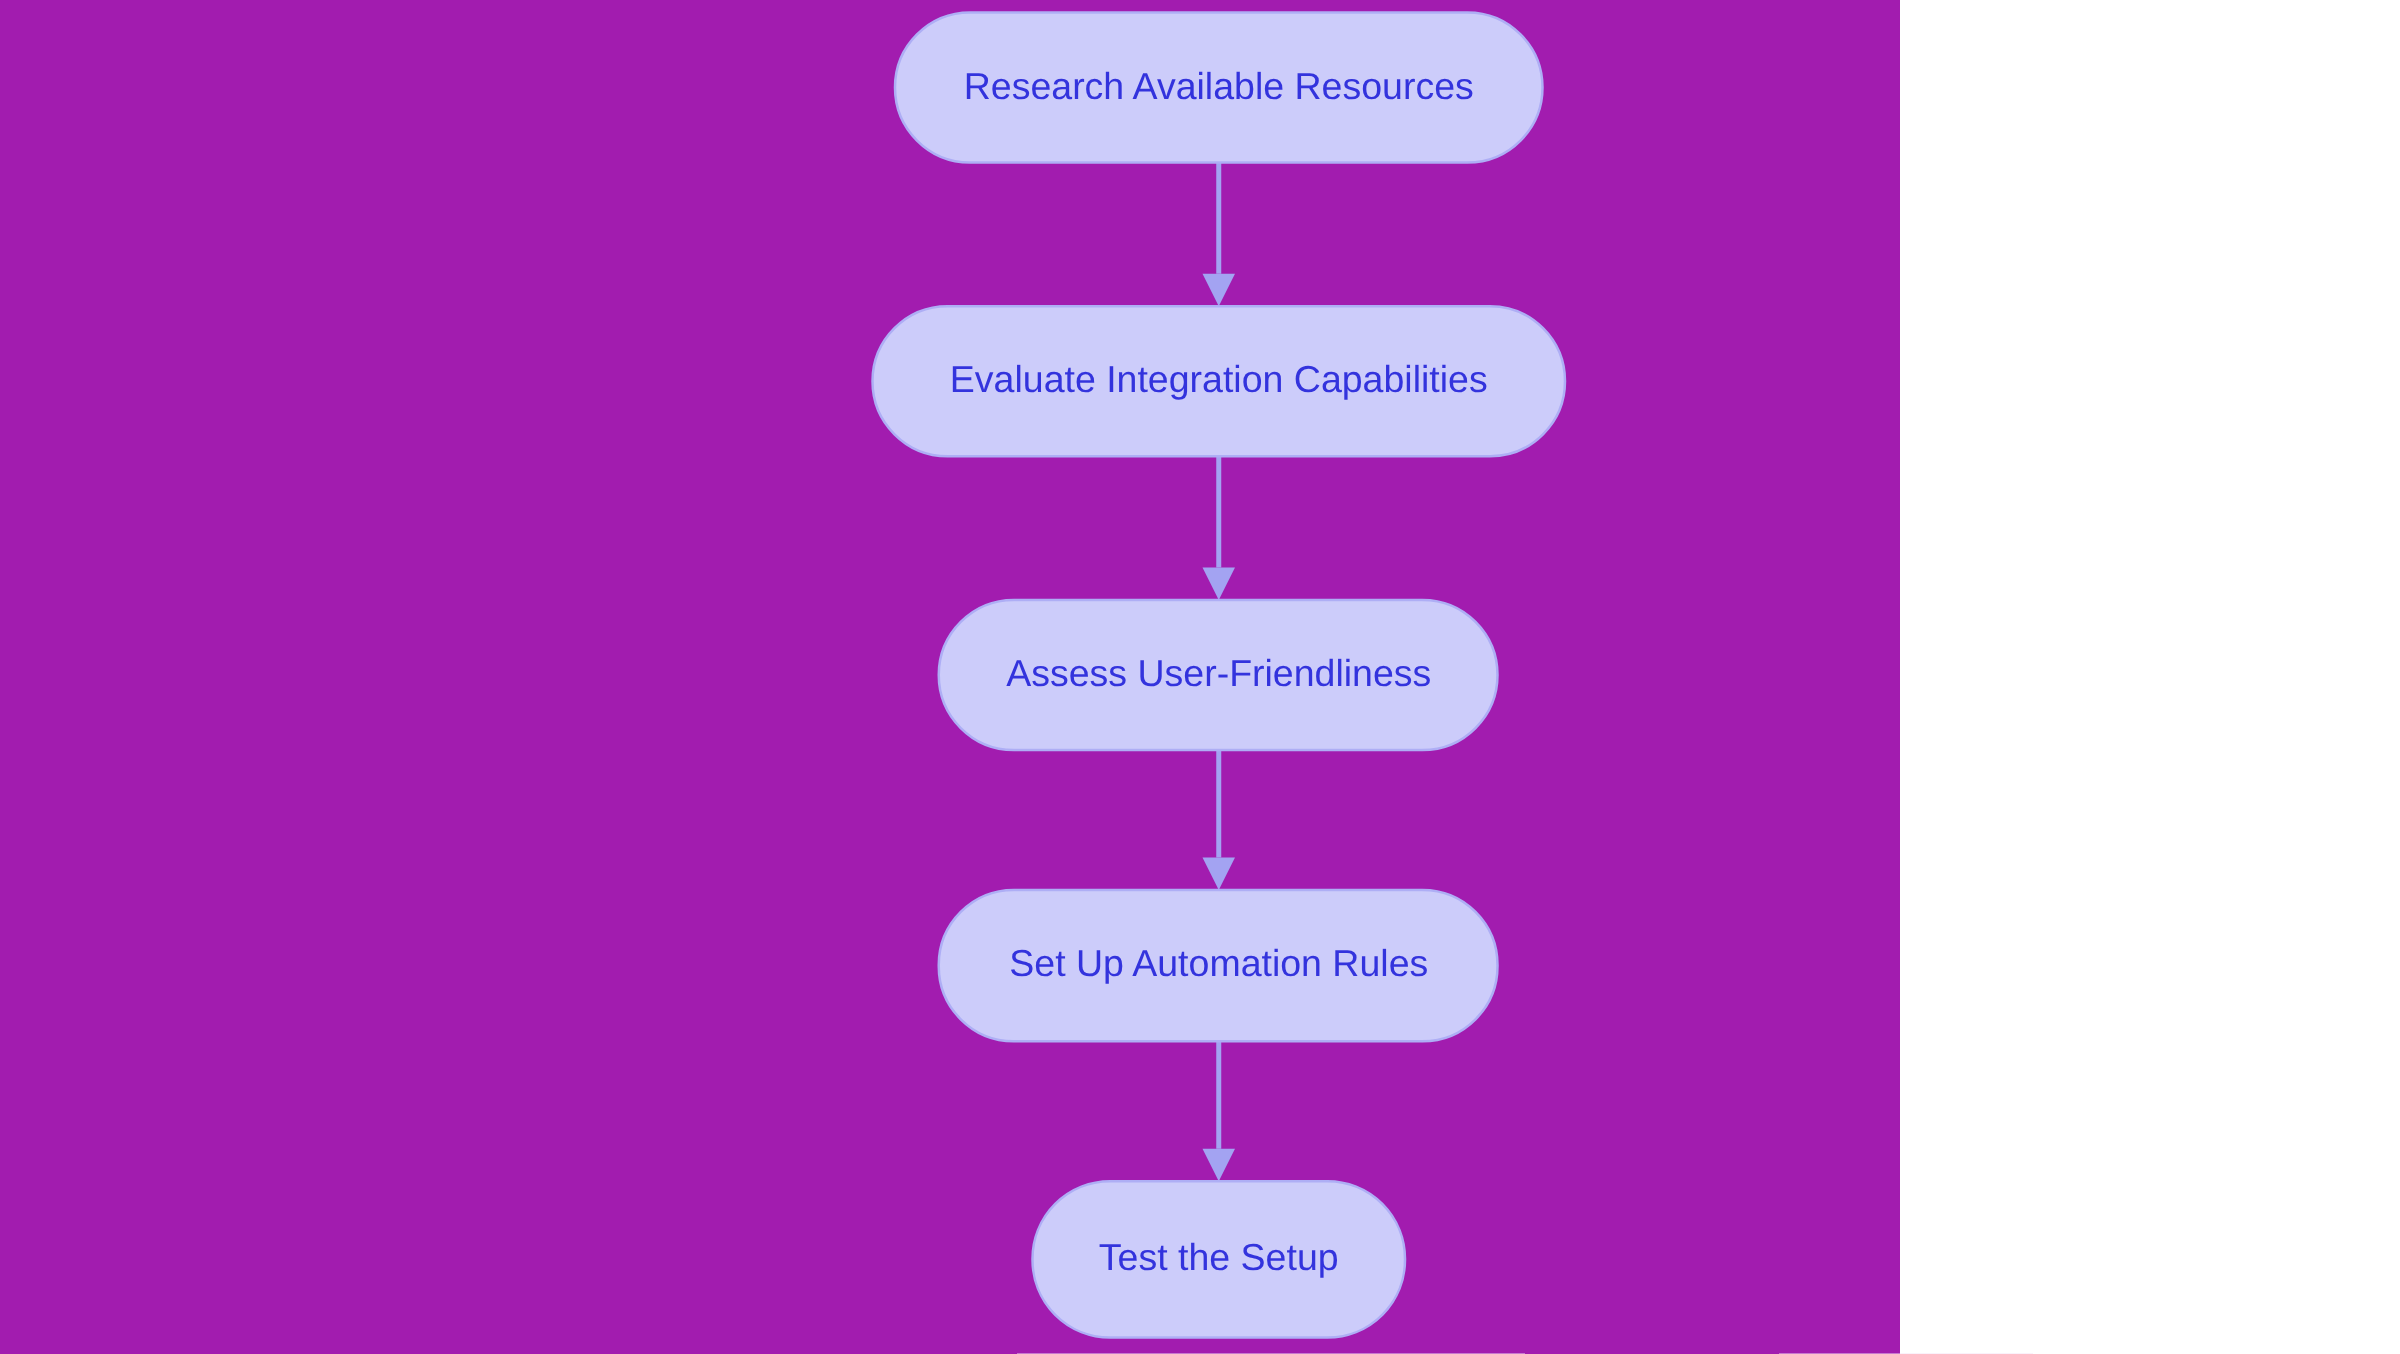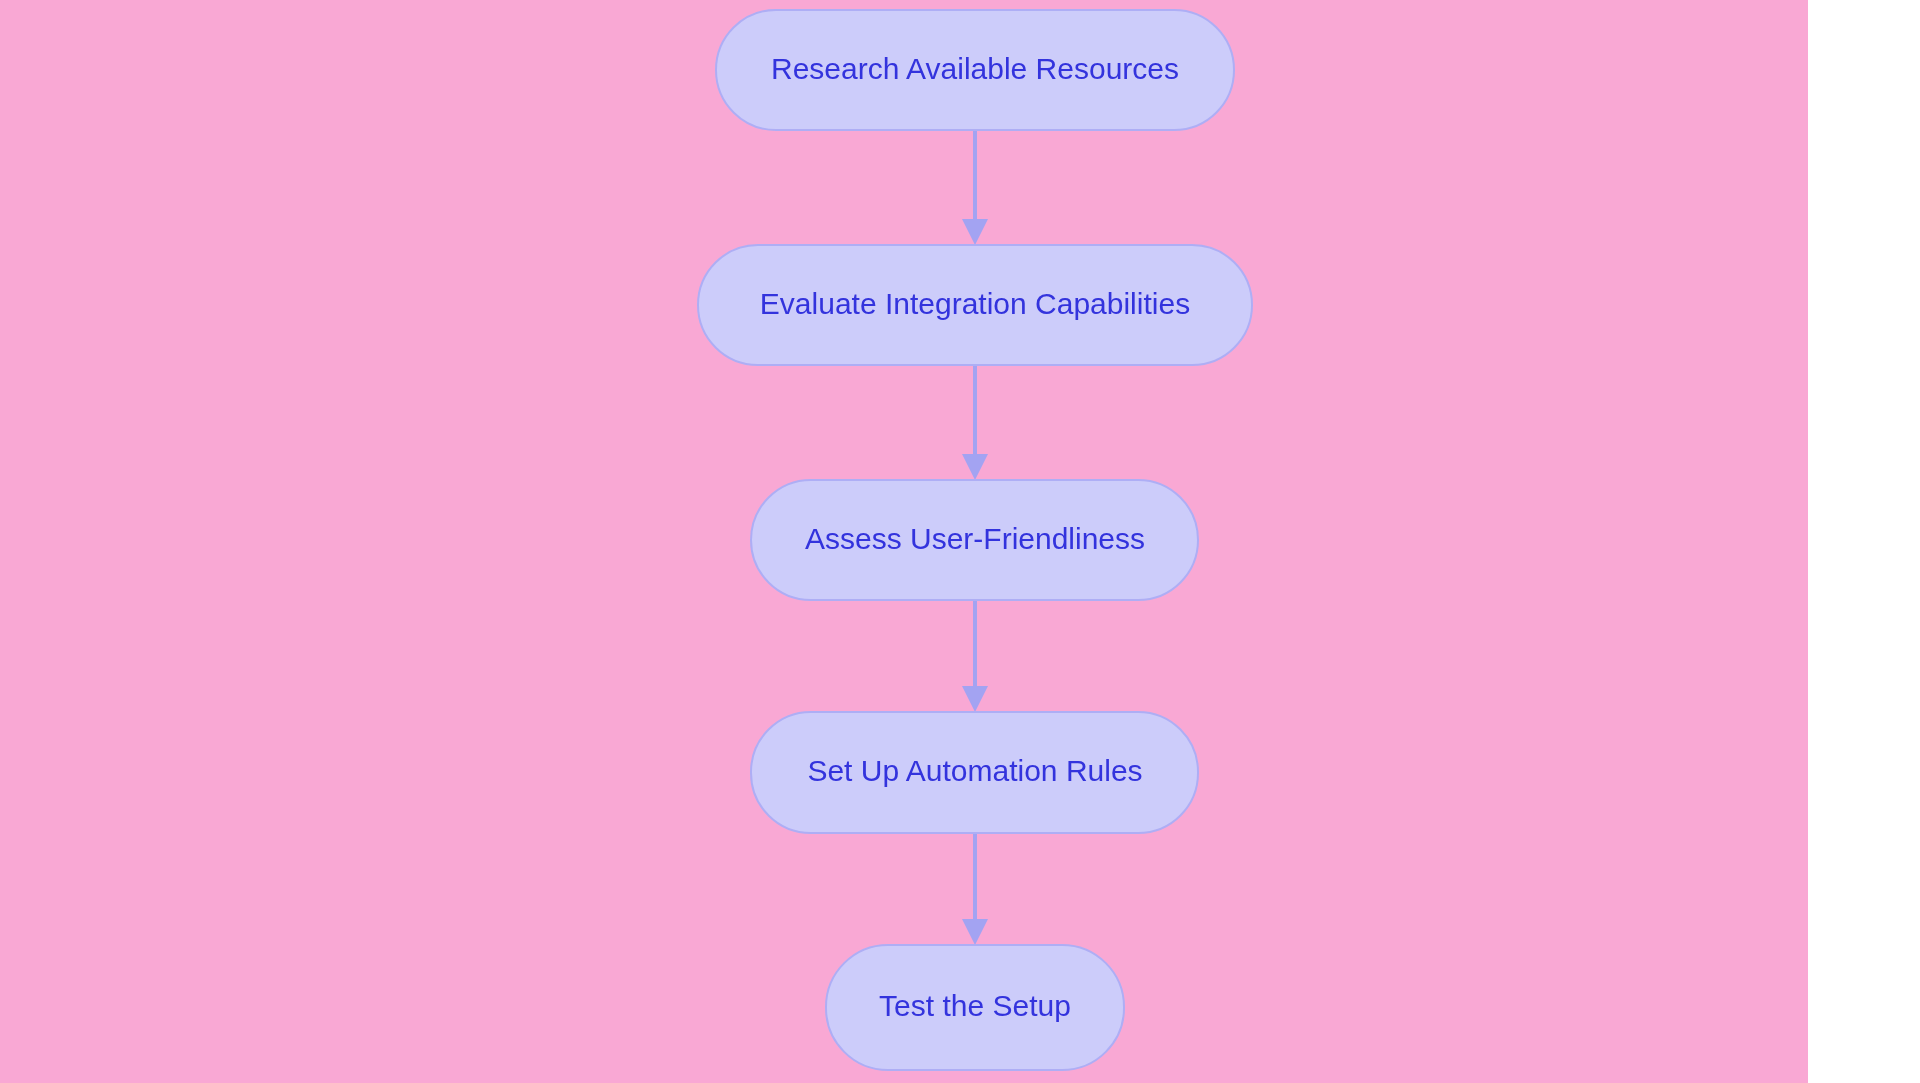--- a/index.html
+++ b/index.html
@@ -6,23 +6,23 @@
   html, body {
     margin: 0;
     padding: 0;
     background: #ffffff;
   }
   body {
     font-family: "Liberation Sans", "DejaVu Sans", sans-serif;
   }
   #canvas {
     position: relative;
-    width: 1808px;
+    width: 1520px;
     height: 1083px;
-    background: #f9a8d4;
+    background: #a21caf;
     overflow: hidden;
     text-decoration: underline;
   }
   #flow-svg {
     position: absolute;
     top: 0;
     left: 0;
     width: 1920px;
     height: 1083px;
   }

